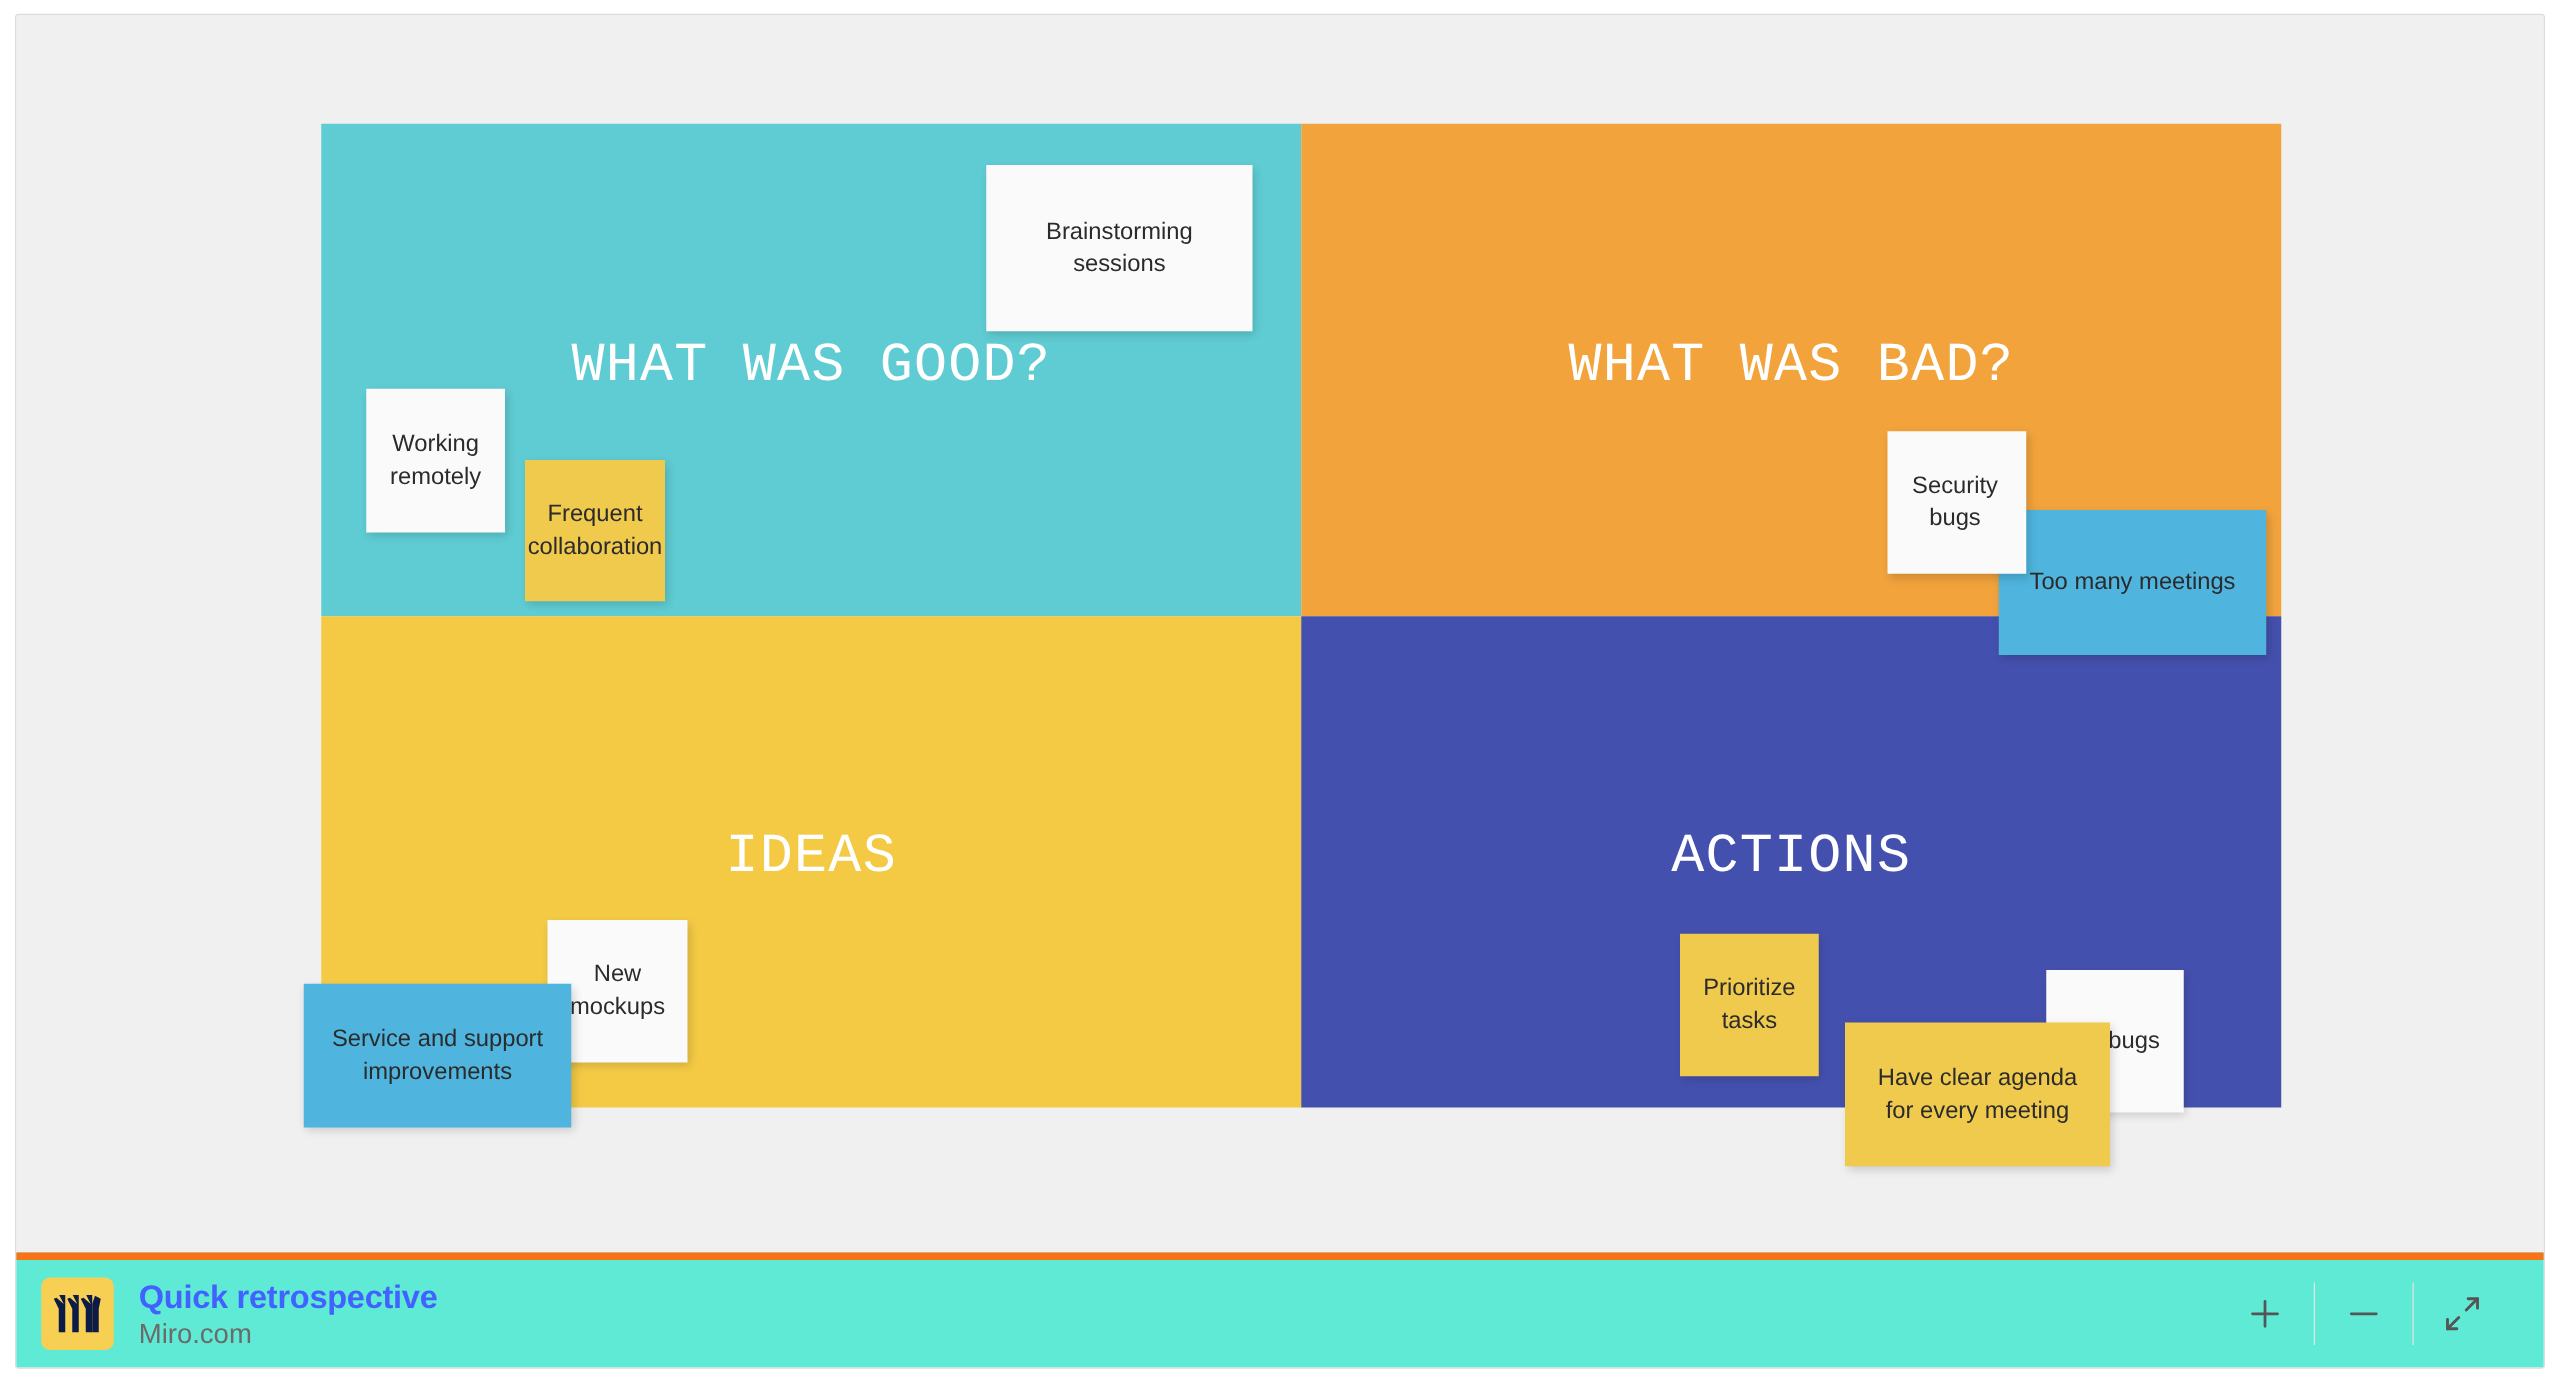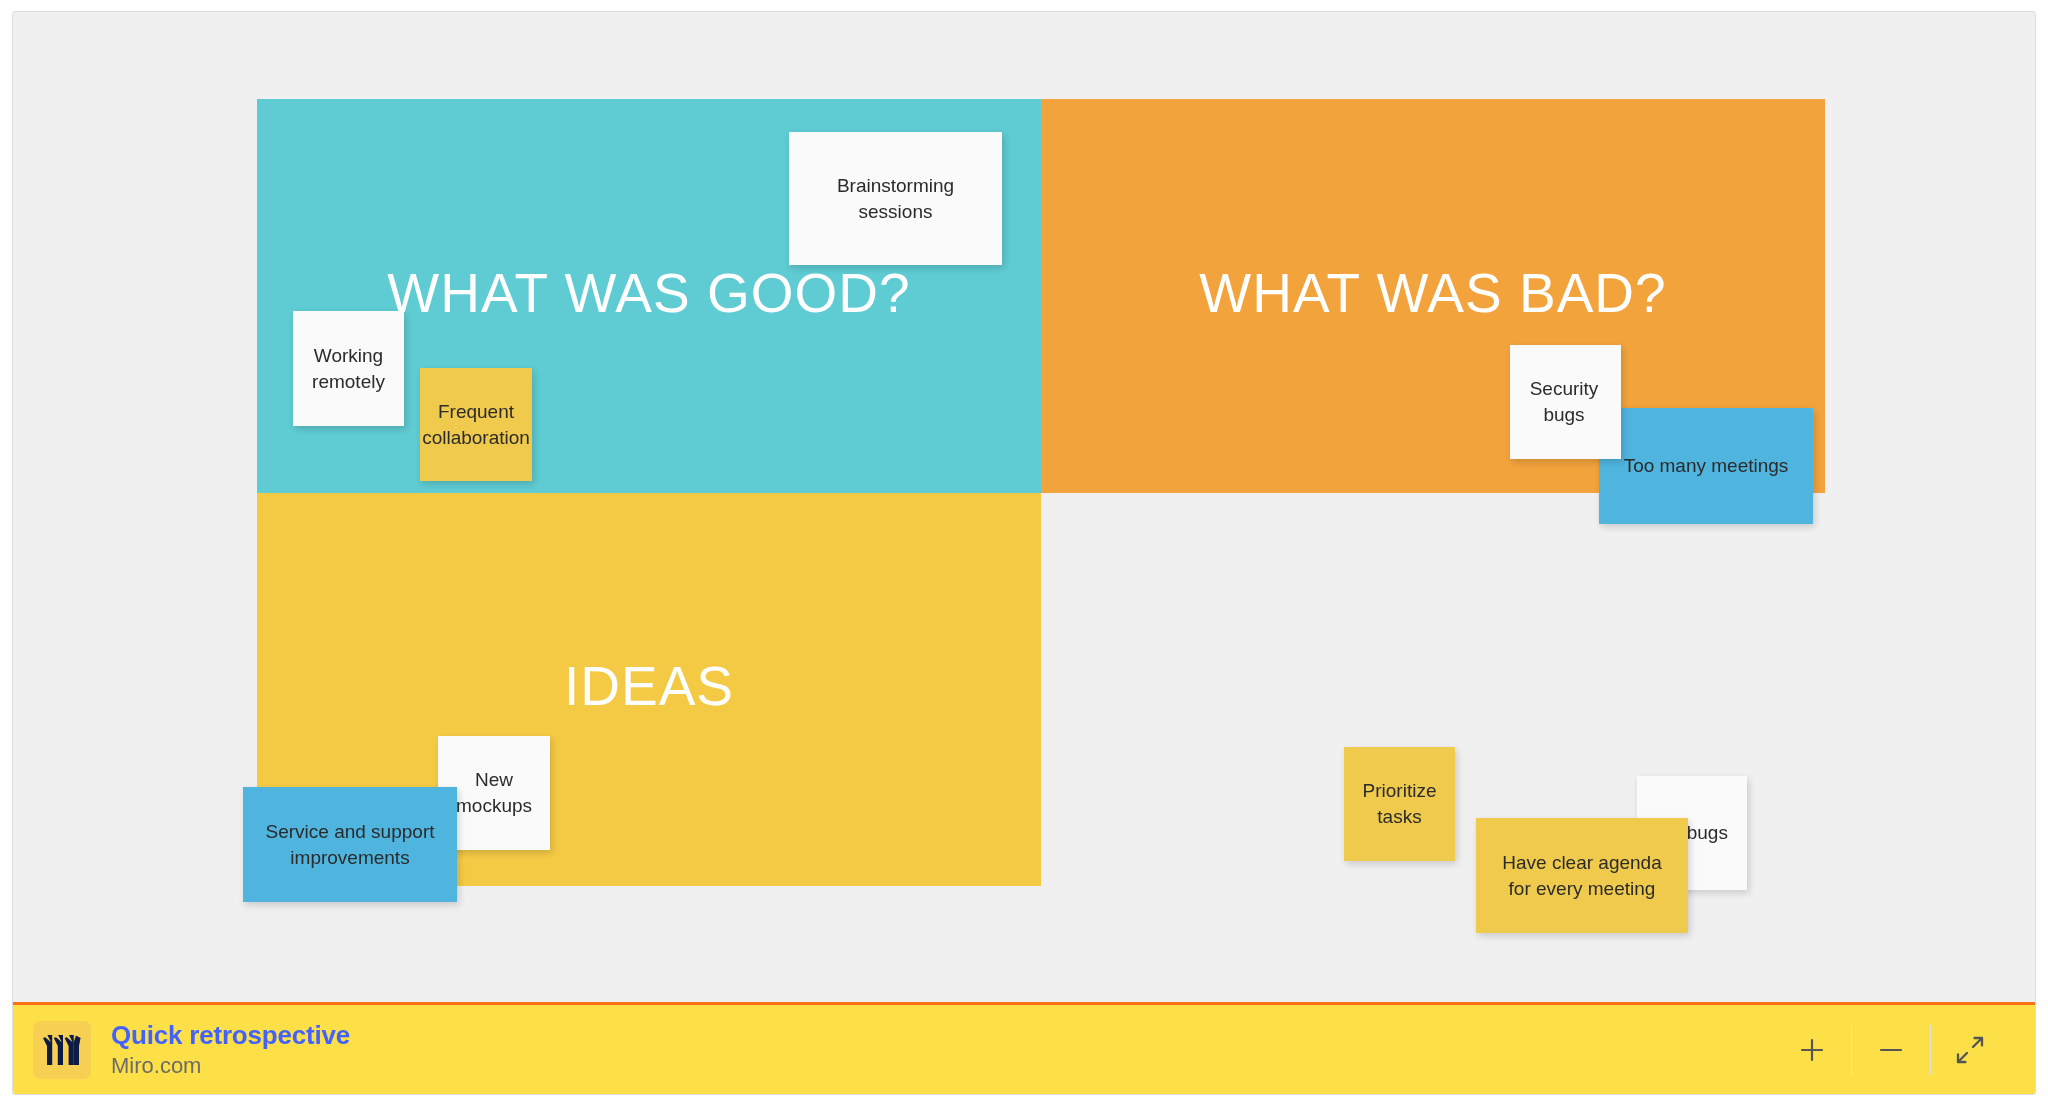--- a/index.html
+++ b/index.html
@@ -52,22 +52,22 @@
     display: flex;
     align-items: center;
     justify-content: center;
   }
   #quadrant-good    { left: 0;     top: 0;       background: #5FCBD2; }
   #quadrant-bad     { left: 784px; top: 0;       background: #F2A33C; }
   #quadrant-ideas   { left: 0;     top: 393.5px; background: #F4CA45; }
   #quadrant-actions { left: 784px; top: 393.5px; background: #4450AD; }
 
   .quadrant-title {
-    font-family: Liberation Sans, sans-serif;
-    font-size: 55px;
+    font-family: Liberation Mono, monospace;
+    font-size: 44px;
     font-weight: 400;
     color: #ffffff;
     letter-spacing: 1px;
     white-space: nowrap;
     user-select: none;
     transform: translateY(-3px);
   }
 
   
   .sticky {
@@ -101,22 +101,22 @@
   #note-prioritize    { left: 1331px; top: 735px; width: 111px; height: 114px; }
   #note-agenda        { left: 1463px; top: 806px; width: 212px; height: 115px;
                         z-index: 3; }
   #note-fixbugs       { left: 1624px; top: 718px; width: 110px; height: 114px; margin-top: 46px; }
 
   
   #footer-bar {
     position: relative;
     flex: 0 0 auto;
     height: 92px;
-    background: #fde047;
-    border-top: 3px solid #f97316;
+    background: #5eead4;
+    border-top: 6px solid #f97316;
     display: flex;
     align-items: center;
     padding: 0 0 0 20px;
   }
 
   #board-logo {
     width: 58px;
     height: 58px;
     border-radius: 7px;
     background: #F7CF53;
@@ -186,20 +186,23 @@
       </div>
 
       <div class="quadrant" id="quadrant-bad">
         <div class="quadrant-title">WHAT WAS BAD?</div>
       </div>
 
       <div class="quadrant" id="quadrant-ideas">
         <div class="quadrant-title">IDEAS</div>
       </div>
 
+      <div class="quadrant" id="quadrant-actions">
+        <div class="quadrant-title">ACTIONS</div>
+      </div>
 
     </div>
 
     <div class="sticky sticky-white" id="note-brainstorming">Brainstorming sessions</div>
 
     <div class="sticky sticky-white" id="note-working">Working remotely</div>
 
     <div class="sticky sticky-yellow" id="note-frequent">Frequent collaboration</div>
 
     <div class="sticky sticky-white" id="note-security">Security bugs</div>

